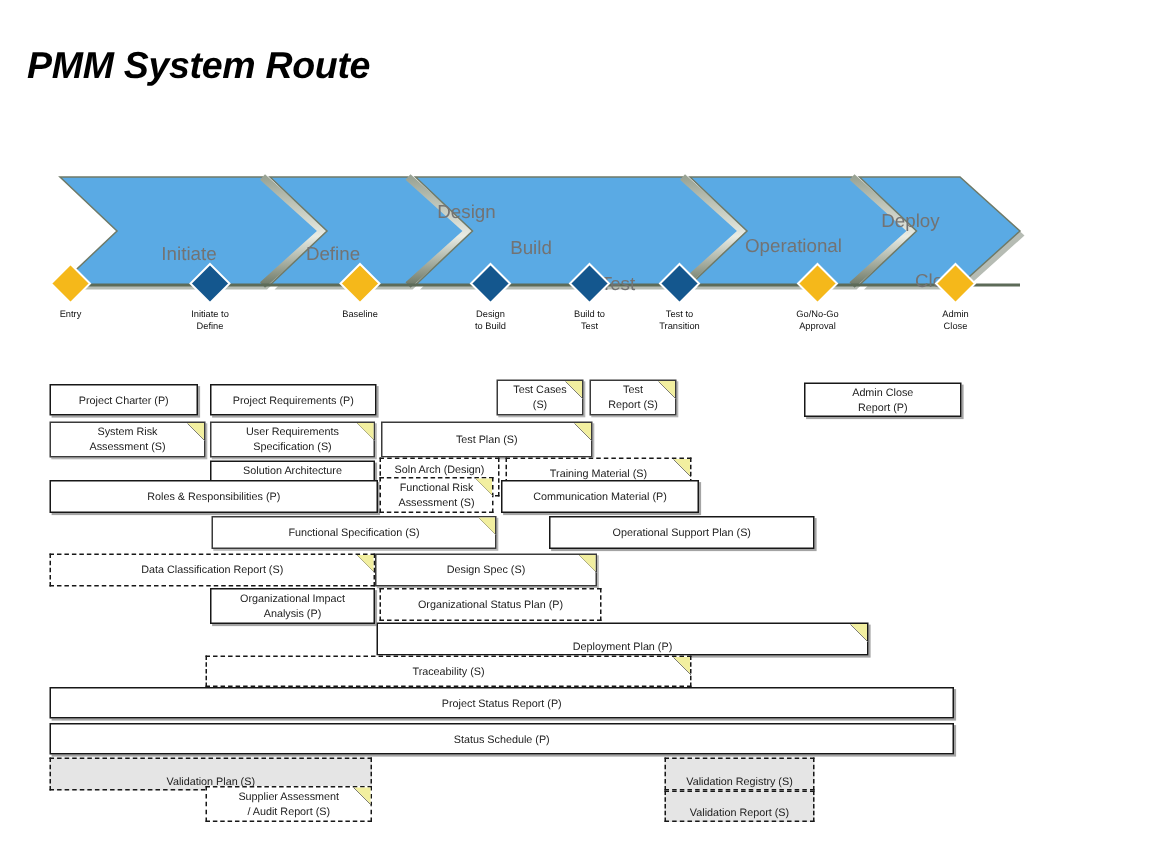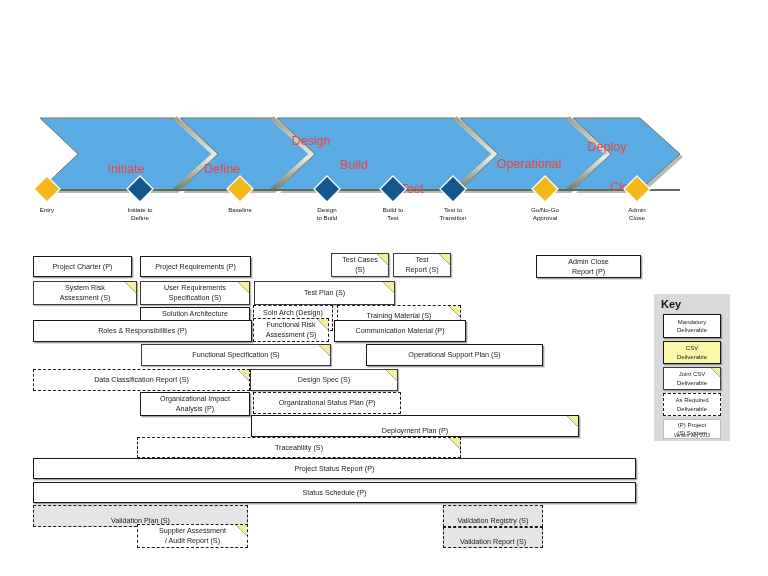--- a/index.html
+++ b/index.html
@@ -26,21 +26,21 @@
     letter-spacing: -0.2px;
   }
 
   
   #banner { position: absolute; left: 0; top: 110px; width: 768px; height: 125px; }
   #banner svg { display: block; }
 
   .phase-label {
     position: absolute;
     font-size: 12.5px;
-    color: #ef4444;
+    color: #737373;
     white-space: nowrap;
     text-align: center;
   }
   .ms-label {
     position: absolute;
     font-size: 6.2px;
     color: #111111;
     text-align: center;
     white-space: pre-line;
     line-height: 1.25;
@@ -152,20 +152,21 @@
   #key-version {
     position: absolute; left: 0; right: 0; top: 139px;
     text-align: center; font-size: 4.6px; color: #333;
   }
 </style>
 </head>
 <body>
 
 <div id="stage">
 
+  <div id="page-title">PMM System Route</div>
 
   <div id="banner">
     <svg width="768" height="125" viewBox="0 0 768 125">
       <defs>
         <linearGradient id="edgeGrad" x1="0" y1="0" x2="0" y2="1">
           <stop offset="0%" stop-color="#9aa394"></stop>
           <stop offset="55%" stop-color="#e9ece4"></stop>
           <stop offset="100%" stop-color="#6f7a68"></stop>
         </linearGradient>
       </defs>
@@ -305,30 +306,14 @@
       <div class="dbox asreq corner" style="left: 137px; top: 437px; width: 324px; height: 21px;"><span class="txt">Traceability (S)</span></div>
       <div class="dbox mandatory" style="left: 33px; top: 458px; width: 603px; height: 21px;"><span class="txt">Project Status Report (P)</span></div>
       <div class="dbox mandatory" style="left: 33px; top: 482px; width: 603px; height: 21px;"><span class="txt">Status Schedule (P)</span></div>
       <div class="dbox csv" style="left: 33px; top: 505px; width: 215px; height: 22px;"><span class="txt">Validation Plan (S)</span></div>
       <div class="dbox csv" style="left: 443px; top: 505px; width: 100px; height: 22px;"><span class="txt">Validation Registry (S)</span></div>
       <div class="dbox asreq corner" style="left: 137px; top: 524px; width: 111px; height: 24px;"><span class="txt">Supplier Assessment
 / Audit Report (S)</span></div>
       <div class="dbox csv" style="left: 443px; top: 527px; width: 100px; height: 21px;"><span class="txt">Validation Report (S)</span></div>
     </div>
 
-  <div id="key-panel">
-    <div id="key-title">Key</div>
-    <div class="keybox k-mand">Mandatory
-Deliverable</div>
-    <div class="keybox k-csv">CSV
-Deliverable</div>
-    <div class="keybox k-joint">Joint CSV
-Deliverable</div>
-    <div class="keybox k-asreq">As Required
-Deliverable</div>
-    <div class="keybox k-legend">
-      <span class="k-line">(P) Project</span>
-      <span class="k-line">(S) System</span>
-    </div>
-    <div id="key-version">Version July 2013</div>
-  </div>
 
 </div>
 
 </body></html>

